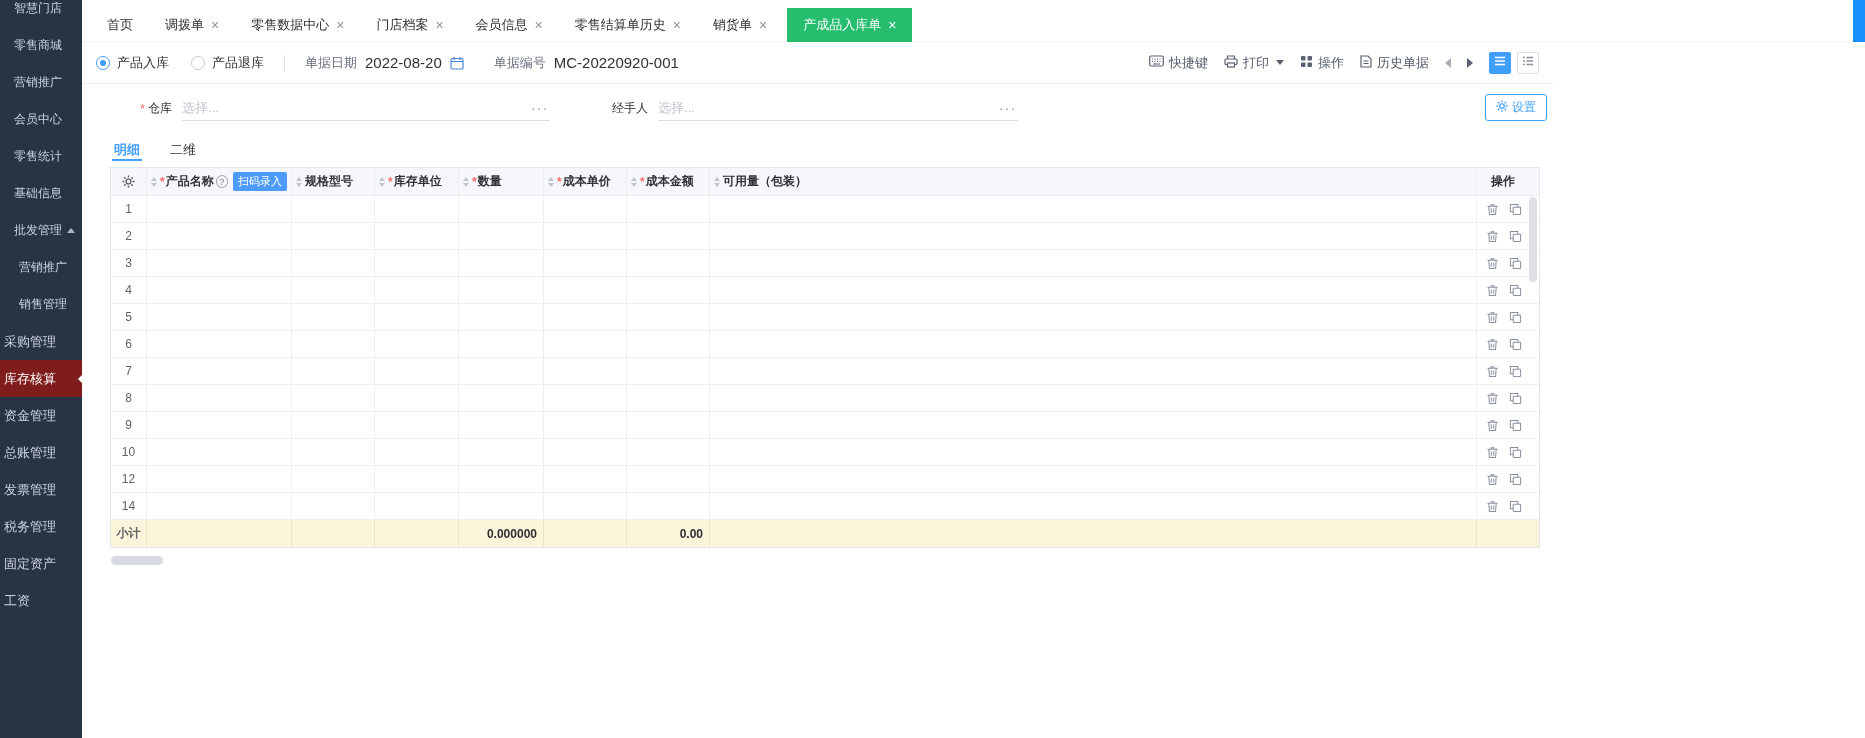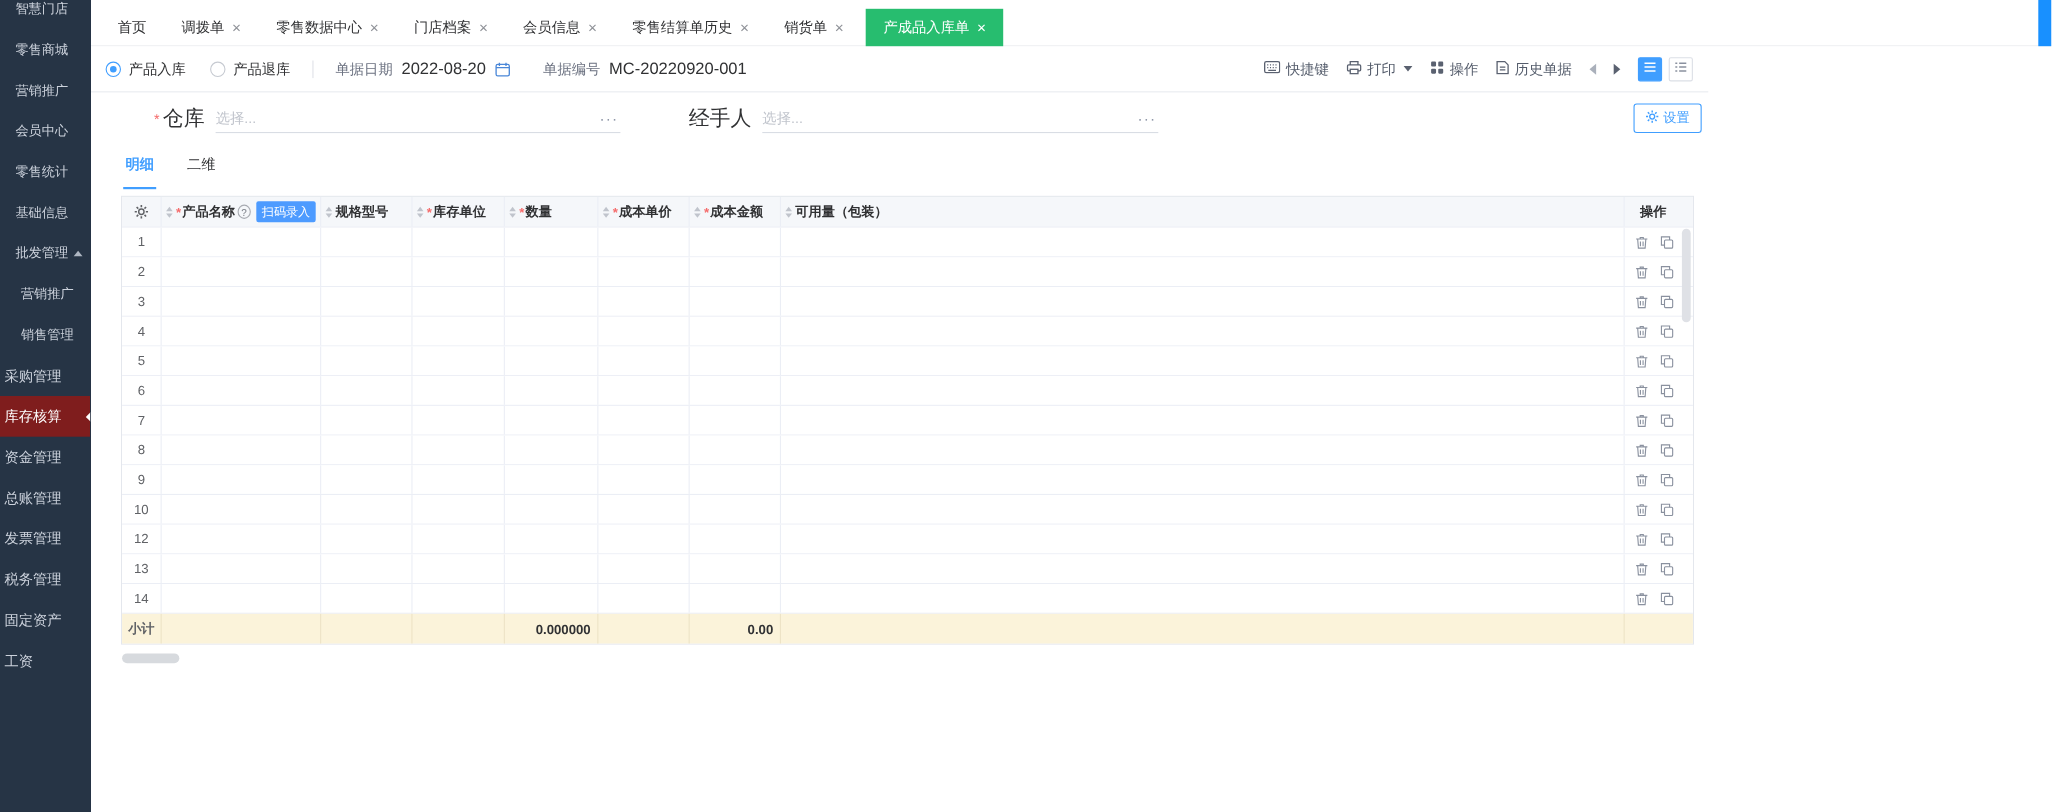--- a/index.html
+++ b/index.html
@@ -60,31 +60,31 @@
   .vbtn + .vbtn{margin-left:-10px}
 
   
   .content{position:relative;width:1471px;padding-left:28px}
   .settings-btn{position:absolute;right:6px;top:6px;display:inline-flex;align-items:center;gap:4px;
     border:1px solid #409eff;color:#409eff;background:#fff;font-size:12px;padding:4px 10px;
     border-radius:3px;cursor:pointer;font-family:inherit}
   .form-row{display:flex;align-items:center;height:40px;margin-top:4px}
   .field{display:flex;align-items:center}
   .req{color:#f56c6c;margin-right:3px;font-size:13px}
-  .field-label{font-size:19px;color:#303133;margin-right:10px;white-space:nowrap}
+  .field-label{font-size:12px;color:#303133;margin-right:10px;white-space:nowrap}
   .field-input{position:relative;width:368px;border-bottom:1px solid #d9dde4;height:26px;
     display:flex;align-items:center}
   .field-input input{border:none;outline:none;width:100%;font-size:13px;color:#303133;
     background:transparent;font-family:inherit;padding-right:20px}
   .field-input input::placeholder{color:#c0c4cc}
   .field-more{position:absolute;right:2px;color:#8f97a8;letter-spacing:1px;font-size:14px;
     cursor:pointer;line-height:1}
 
   .dtabs{display:flex;gap:26px;margin-top:8px;padding-left:2px}
-  .dtab{font-size:13px;color:#303133;padding:5px 2px 11px;cursor:pointer}
+  .dtab{font-size:13px;color:#303133;padding:5px 2px 0;cursor:pointer}
   .dtab.active{color:#409eff;border-bottom:2px solid #409eff;font-weight:bold}
 
   
   .table{position:relative;width:1430px;margin-top:6px;border:1px solid #e4e7ed;font-size:12px;background:#fff}
   .thead{display:flex;height:28px;background:#f5f7fa;border-bottom:1px solid #ebeef5}
   .th{display:flex;align-items:center;padding:0 4px;border-right:1px solid #ebeef5;font-weight:bold;
     white-space:nowrap;overflow:hidden}
   .th.col-gear{width:36px;justify-content:center;font-weight:normal;cursor:pointer}
   .th.flex{flex:1}
   .th.col-action{width:62px;justify-content:center;border-right:none;padding-right:14px}
@@ -653,43 +653,20 @@
               </span>
               <span class="row-icon">
                 <svg width="13" height="13" viewBox="0 0 14 14">
                   <rect x="4.5" y="4.5" width="8" height="8" rx="1" fill="none" stroke="#8a919f" stroke-width="1.1"></rect>
                   <path d="M9.5 4.5V1.5H1.5v8h3" fill="none" stroke="#8a919f" stroke-width="1.1"></path>
                 </svg>
               </span>
             </div>
           </div>
           <div class="trow">
-            <div class="td idx">13</div>
-            <div class="td" style="width: 145px;"></div>
-            <div class="td" style="width: 83px;"></div>
-            <div class="td" style="width: 84px;"></div>
-            <div class="td" style="width: 85px;"></div>
-            <div class="td" style="width: 83px;"></div>
-            <div class="td" style="width: 83px;"></div>
-            <div class="td flex"></div>
-            <div class="td col-action">
-              <span class="row-icon">
-                <svg width="13" height="13" viewBox="0 0 14 14">
-                  <path d="M1.5 3.5h11M5.5 3.5V2h3v1.5M3 3.5l.7 9h6.6l.7-9M5.7 6v4.5M8.3 6v4.5" fill="none" stroke="#8a919f" stroke-width="1.1"></path>
-                </svg>
-              </span>
-              <span class="row-icon">
-                <svg width="13" height="13" viewBox="0 0 14 14">
-                  <rect x="4.5" y="4.5" width="8" height="8" rx="1" fill="none" stroke="#8a919f" stroke-width="1.1"></rect>
-                  <path d="M9.5 4.5V1.5H1.5v8h3" fill="none" stroke="#8a919f" stroke-width="1.1"></path>
-                </svg>
-              </span>
-            </div>
-          </div>
-          <div class="trow">
             <div class="td idx">14</div>
             <div class="td" style="width: 145px;"></div>
             <div class="td" style="width: 83px;"></div>
             <div class="td" style="width: 84px;"></div>
             <div class="td" style="width: 85px;"></div>
             <div class="td" style="width: 83px;"></div>
             <div class="td" style="width: 83px;"></div>
             <div class="td flex"></div>
             <div class="td col-action">
               <span class="row-icon">

